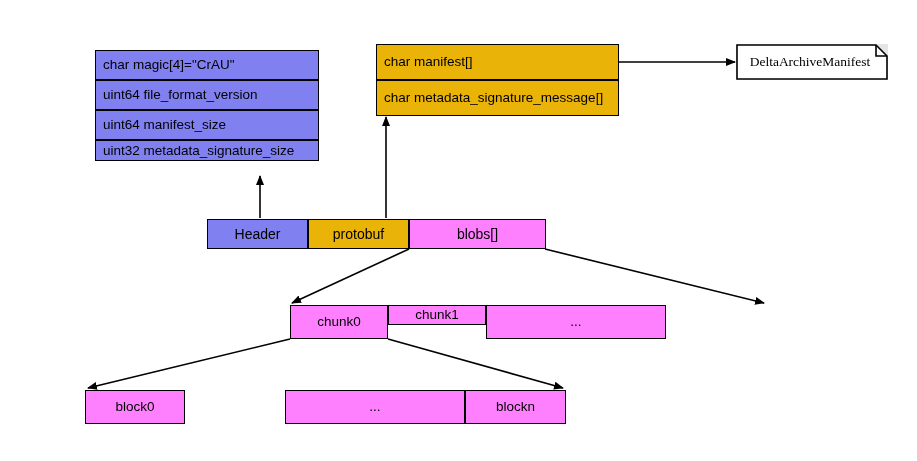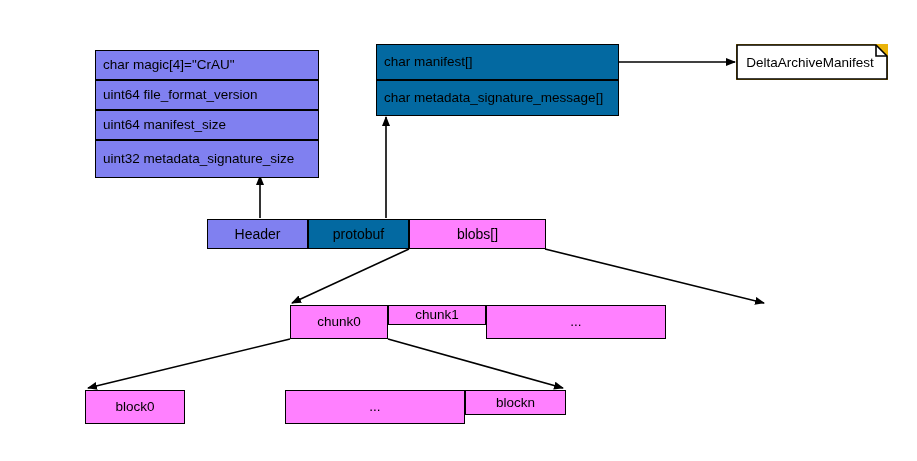--- a/index.html
+++ b/index.html
@@ -41,32 +41,33 @@
     padding-left: 7px;
   }
   .cell-center {
     justify-content: center;
   }
   .bold {
     font-weight: normal;
     font-size: 14px;
   }
   .blue   { background: #8080f0; }
-  .green  { background: #0369a1; align-items: center; }
+  .green  { background: #eab308; align-items: center; }
   .pink   { background: #ff80ff; }
   .white  { background: #ffffff; }
 
   
   .note {
     position: absolute;
     box-sizing: border-box;
-    background: #eab308;
+    background: #e5e5e5;
     font-size: 13.5px;
     color: #000000;
     white-space: nowrap;
+    font-family: Liberation Serif, serif;
   }
   .note .note-shape {
     position: absolute;
     left: 0; top: 0;
     width: 100%; height: 100%;
   }
   .note .note-label {
     position: absolute;
     left: 0; top: 0;
     width: 100%; height: 100%;
@@ -118,21 +119,21 @@
 
   <div class="node blue cell-left" style="left:95px; top:50px; width:224px; height:30px;">
     <span>char magic[4]="CrAU"</span>
   </div>
   <div class="node blue cell-left" style="left:95px; top:80px; width:224px; height:30px;">
     <span>uint64 file_format_version</span>
   </div>
   <div class="node blue cell-left" style="left:95px; top:110px; width:224px; height:30px;text-align:center;">
     <span>uint64 manifest_size</span>
   </div>
-  <div class="node blue cell-left" style="left:95px; top:140px; width:224px; height:38px;">
+  <div class="node blue cell-left" style="left:95px; top:140px; width:224px; height:21px;">
     <span>uint32 metadata_signature_size</span>
   </div>
 
   <div class="node green cell-left" style="left:376px; top:44px; width:243px; height:36px;">
     <span>char manifest[]</span>
   </div>
   <div class="node green cell-left" style="left:376px; top:80px; width:243px; height:36px;">
     <span>char metadata_signature_message[]</span>
   </div>
 
@@ -163,17 +164,17 @@
   <div class="node pink cell-center" style="left:486px; top:305px; width:180px; height:34px;">
     <span>...</span>
   </div>
 
   <div class="node pink cell-center" style="left:85px; top:390px; width:100px; height:34px;">
     <span>block0</span>
   </div>
   <div class="node pink cell-center" style="left:285px; top:390px; width:180px; height:34px;">
     <span>...</span>
   </div>
-  <div class="node pink cell-center" style="left:465px; top:390px; width:101px; height:25px;">
+  <div class="node pink cell-center" style="left:465px; top:390px; width:101px; height:34px;">
     <span>blockn</span>
   </div>
 
 </div>
 
 </body></html>

